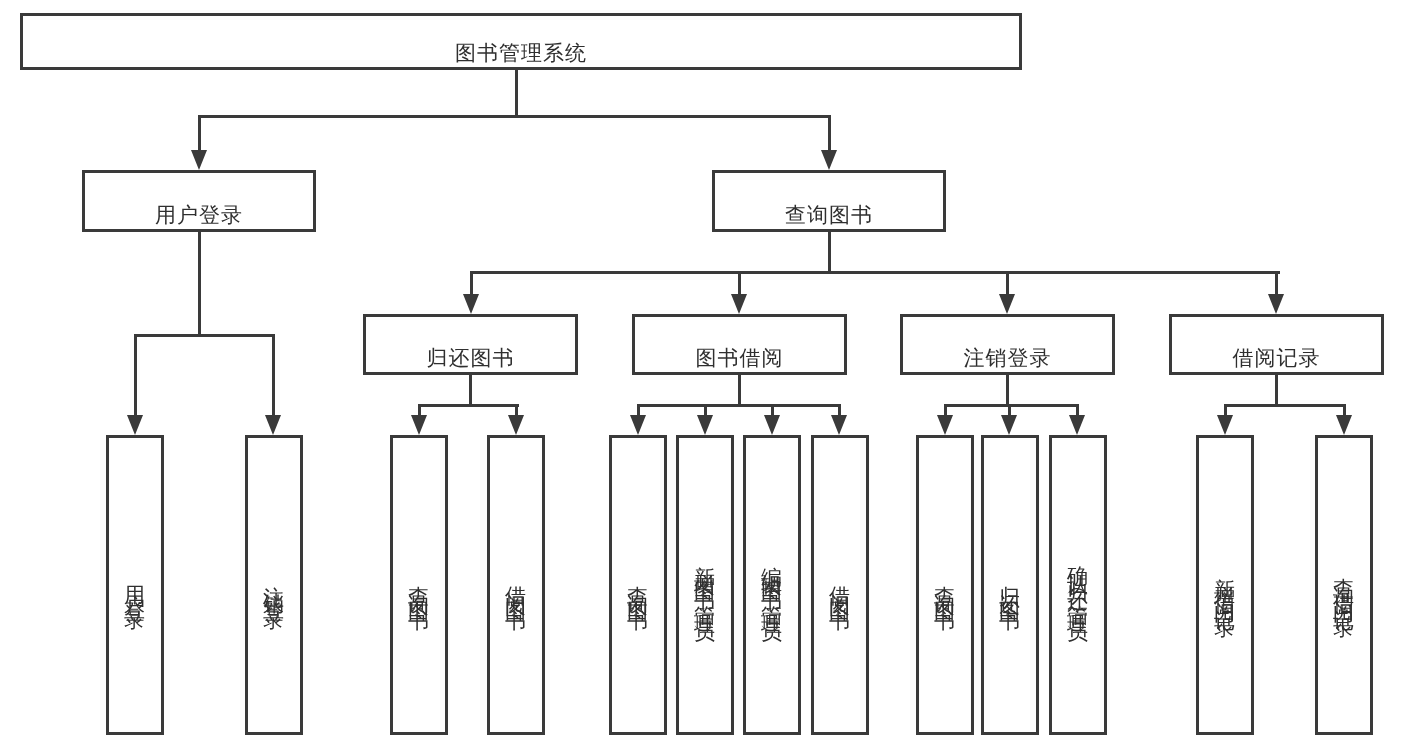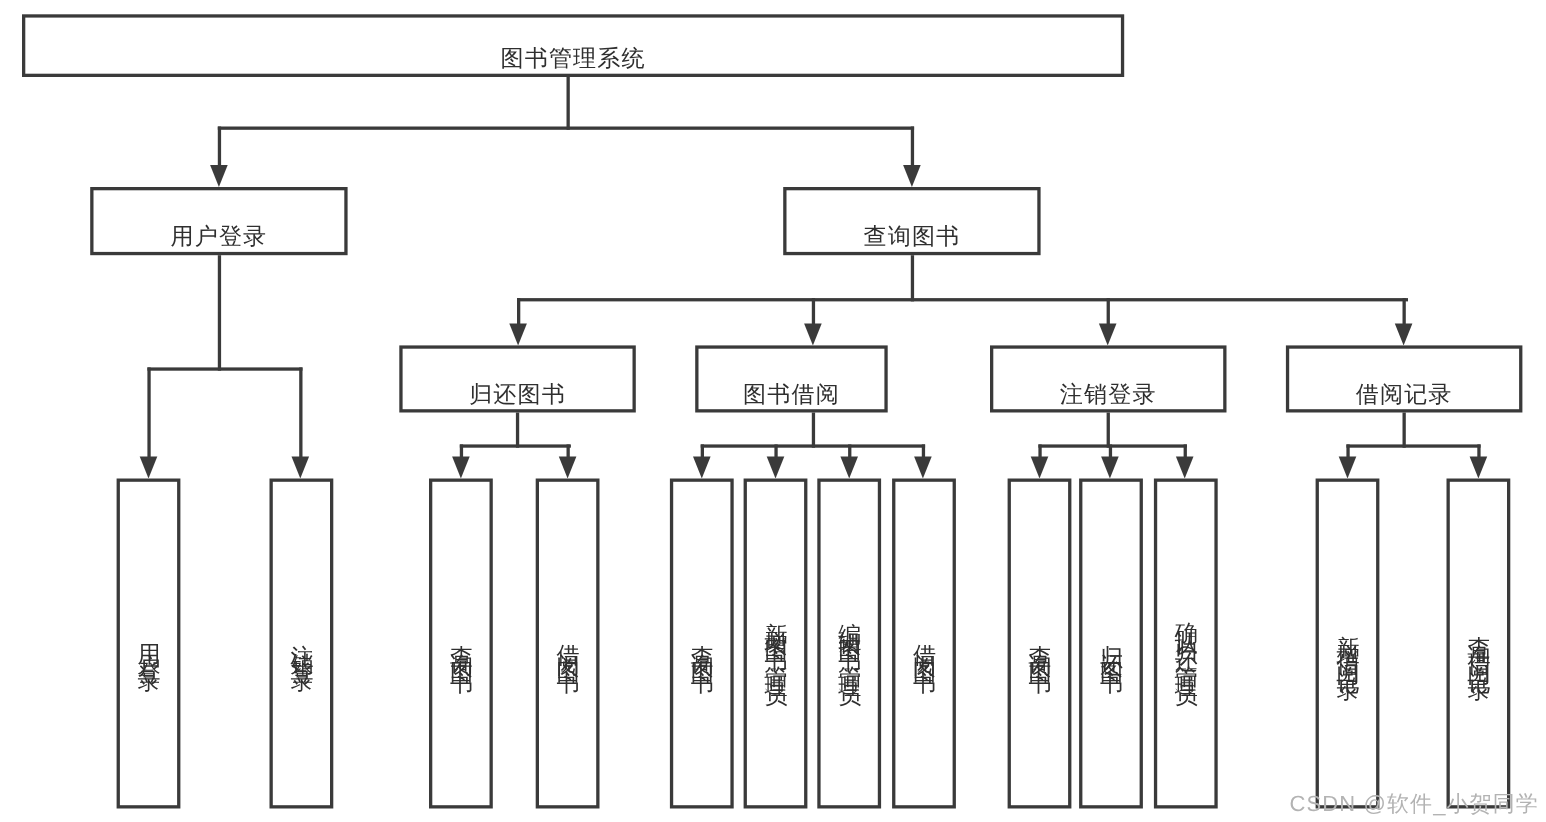--- a/index.html
+++ b/index.html
@@ -68,21 +68,21 @@
   <div class="vline" style="left:738px;top:271px;height:24px"></div>
   <div class="arrow" style="left:731px;top:294px"></div>
   <div class="vline" style="left:1006px;top:271px;height:24px"></div>
   <div class="arrow" style="left:999px;top:294px"></div>
   <div class="vline" style="left:1275px;top:271px;height:24px"></div>
   <div class="arrow" style="left:1268px;top:294px"></div>
 
   <div class="box" style="left:363px;top:314px;width:215px;height:61px">
     <span>归还图书</span>
   </div>
-  <div class="box" style="left:632px;top:314px;width:175px;height:61px">
+  <div class="box" style="left:632px;top:314px;width:215px;height:61px">
     <span>图书借阅</span>
   </div>
   <div class="box" style="left:900px;top:314px;width:215px;height:61px">
     <span>注销登录</span>
   </div>
   <div class="box" style="left:1169px;top:314px;width:215px;height:61px">
     <span>借阅记录</span>
   </div>
 
   <div class="vline" style="left:469px;top:375px;height:32px"></div>
@@ -156,15 +156,14 @@
     <span>确认归还（管理员）</span>
   </div>
 
   <div class="box leaf" style="left:1196px;top:435px;width:58px;height:300px">
     <span>新增借阅记录</span>
   </div>
   <div class="box leaf" style="left:1315px;top:435px;width:58px;height:300px">
     <span>查询借阅记录</span>
   </div>
 
-  <div class="watermark">CSDN @软件_小贺同学</div>
 
 </div>
 
 </body></html>

